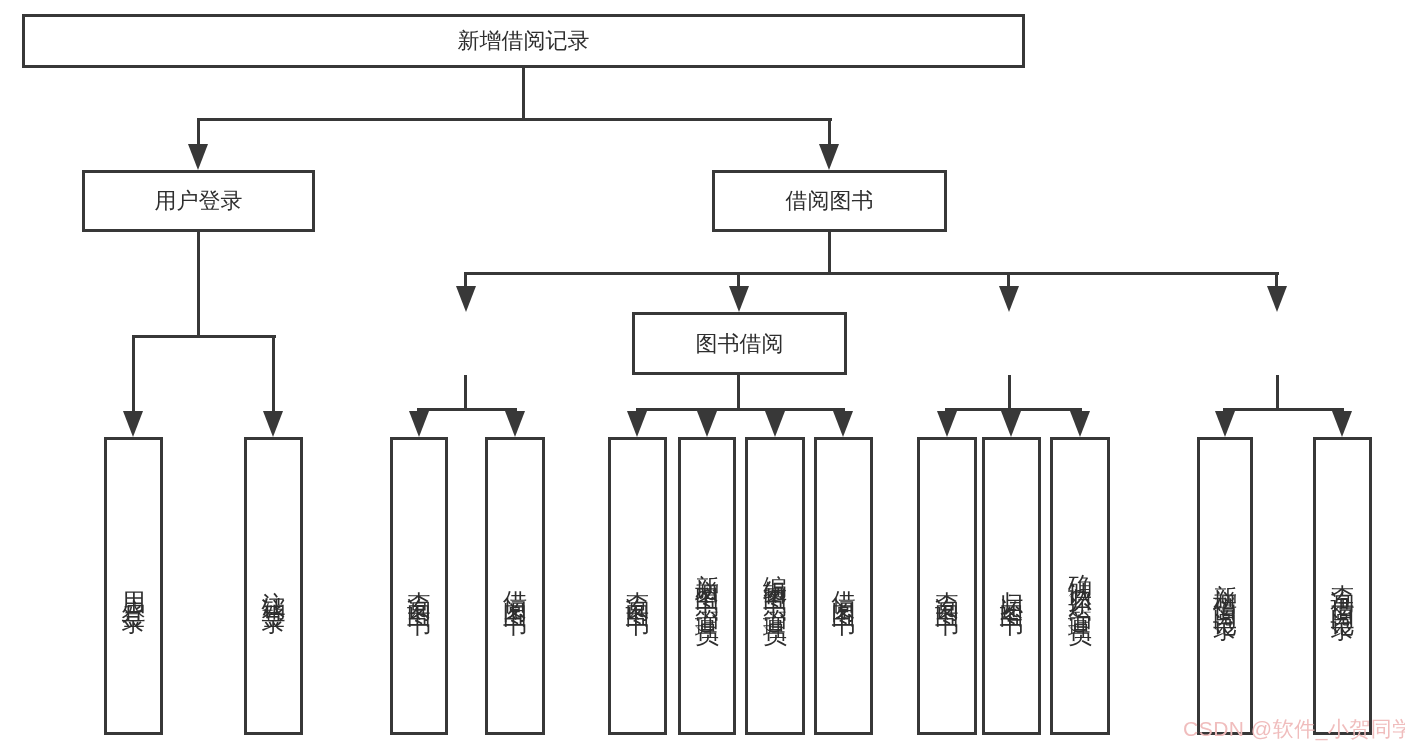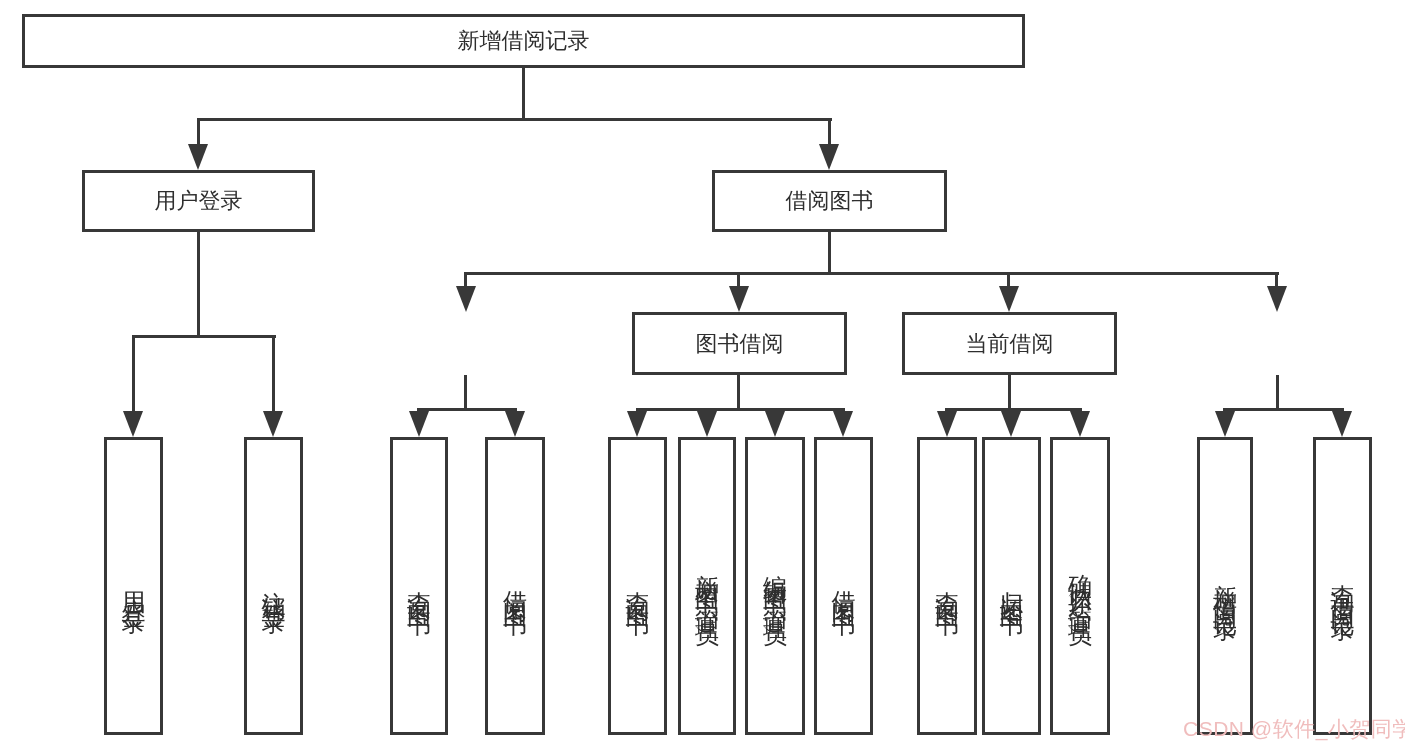--- a/index.html
+++ b/index.html
@@ -47,21 +47,20 @@
   <div class="vline" style="left:464px;top:272px;height:18px"></div>
   <div class="arrow" style="left:456px;top:286px"></div>
   <div class="vline" style="left:737px;top:272px;height:18px"></div>
   <div class="arrow" style="left:729px;top:286px"></div>
   <div class="vline" style="left:1007px;top:272px;height:18px"></div>
   <div class="arrow" style="left:999px;top:286px"></div>
   <div class="vline" style="left:1275px;top:272px;height:18px"></div>
   <div class="arrow" style="left:1267px;top:286px"></div>
 
   <div class="node" style="left:632px;top:312px;width:215px;height:63px">图书借阅</div>
-  <div class="node" style="left:902px;top:312px;width:215px;height:63px">当前借阅</div>
 
   <div class="vline" style="left:464px;top:375px;height:36px"></div>
   <div class="hline" style="left:417px;top:408px;width:100px"></div>
   <div class="vline" style="left:417px;top:408px;height:8px"></div>
   <div class="arrow" style="left:409px;top:411px"></div>
   <div class="vline" style="left:513px;top:408px;height:8px"></div>
   <div class="arrow" style="left:505px;top:411px"></div>
 
   <div class="vline" style="left:737px;top:375px;height:36px"></div>
   <div class="hline" style="left:636px;top:408px;width:209px"></div>

